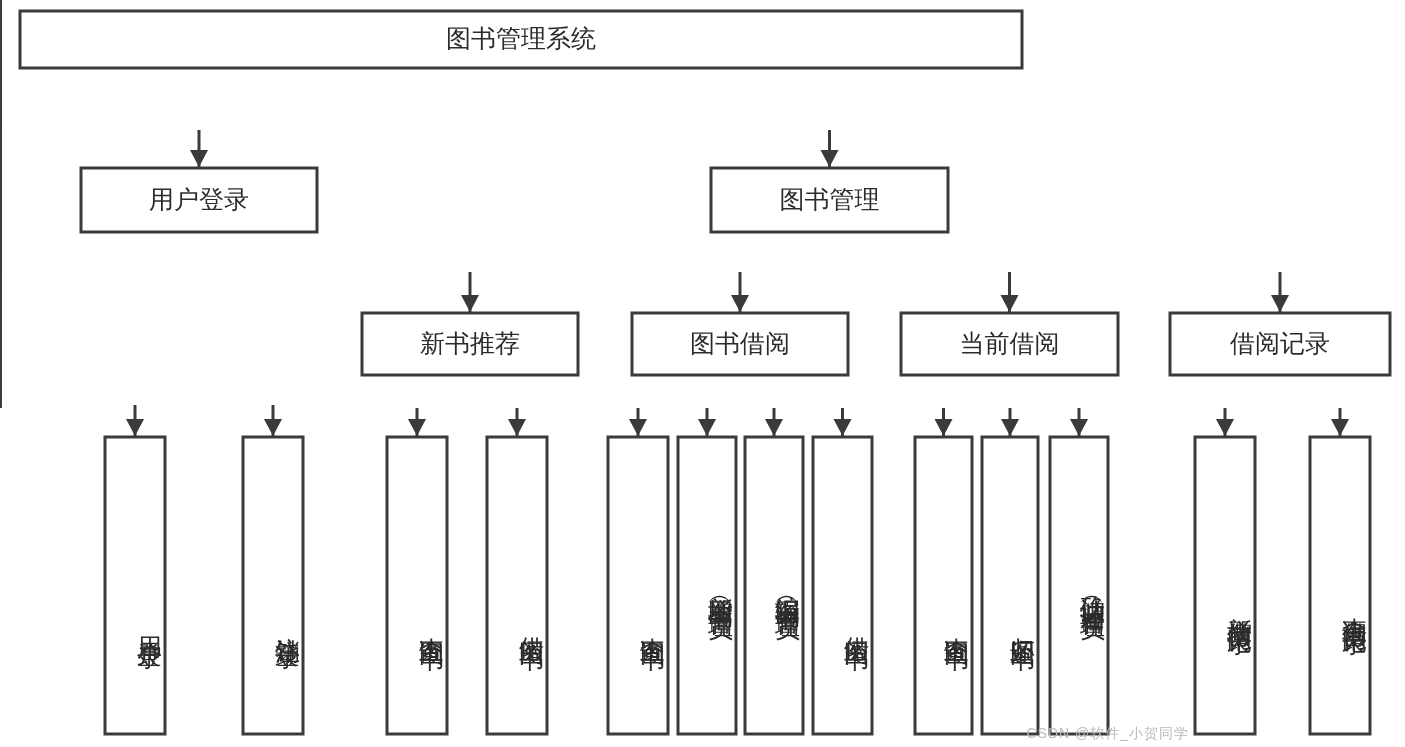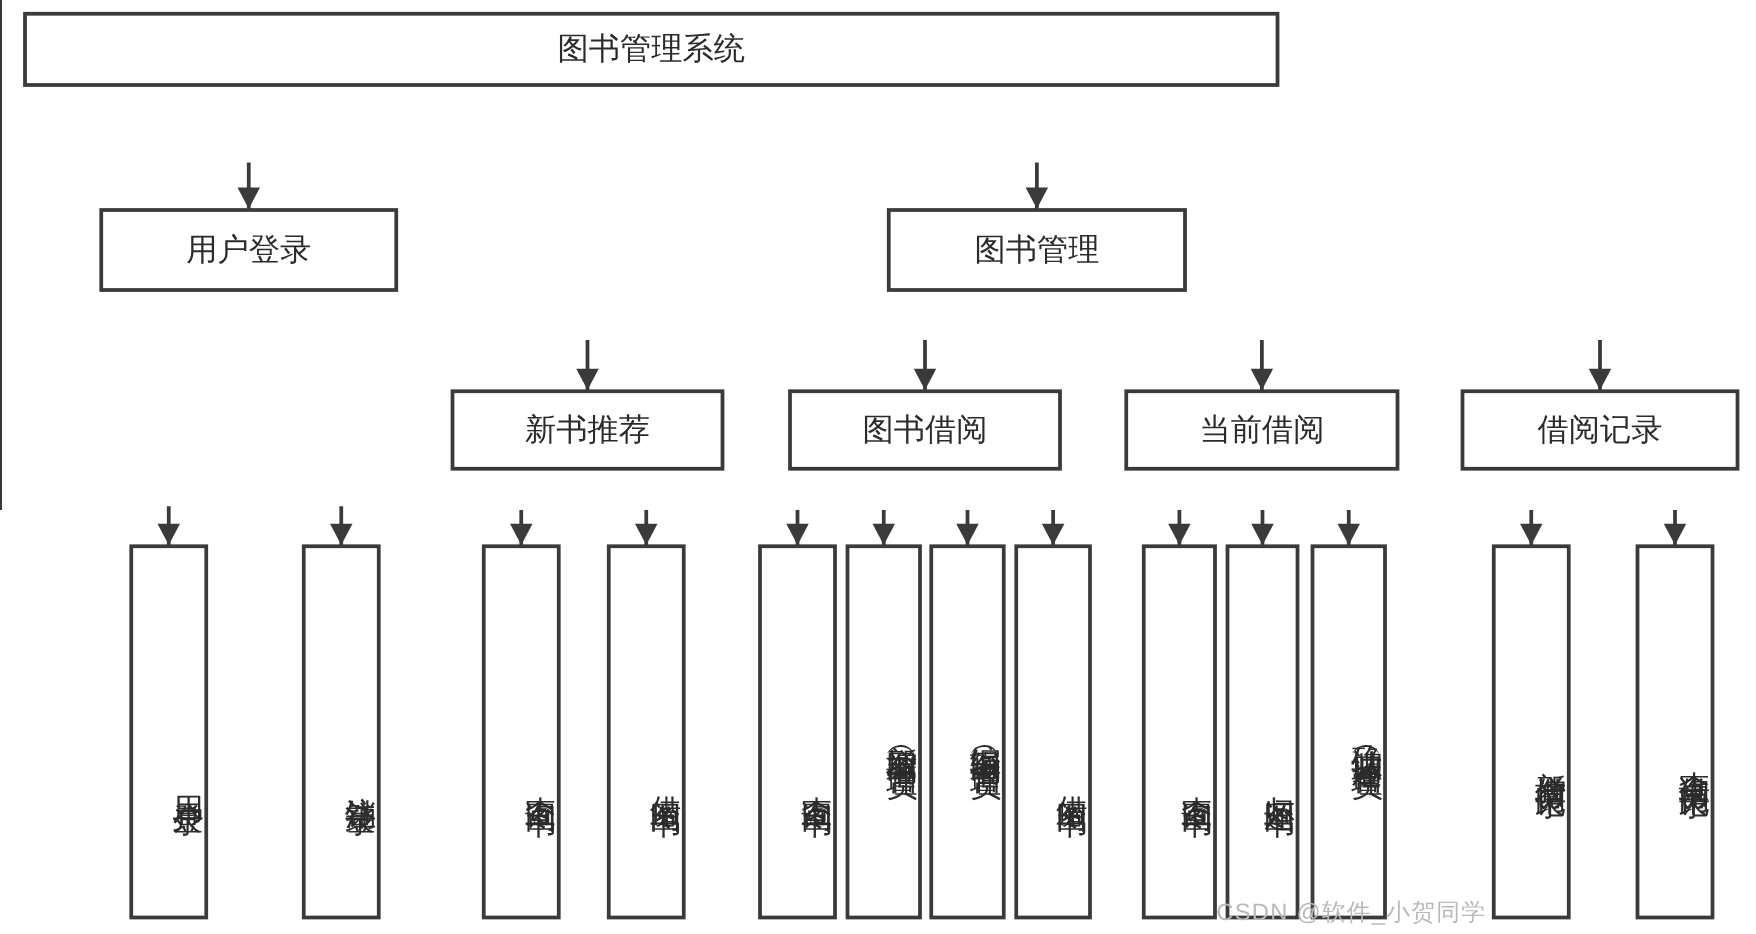--- a/index.html
+++ b/index.html
@@ -60,21 +60,21 @@
     display: flex;
     align-items: flex-start;
     justify-content: center;
     pointer-events: none;
   }
   .watermark {
     position: absolute;
     right: 8px;
     bottom: 4px;
     font-family: "Liberation Sans", "DejaVu Sans", sans-serif;
-    font-size: 19px;
+    font-size: 14px;
     color: #b9b9b9;
     letter-spacing: 1px;
     white-space: nowrap;
   }
 </style>
 </head>
 <body>
 
 <div id="diagram-root">
 

